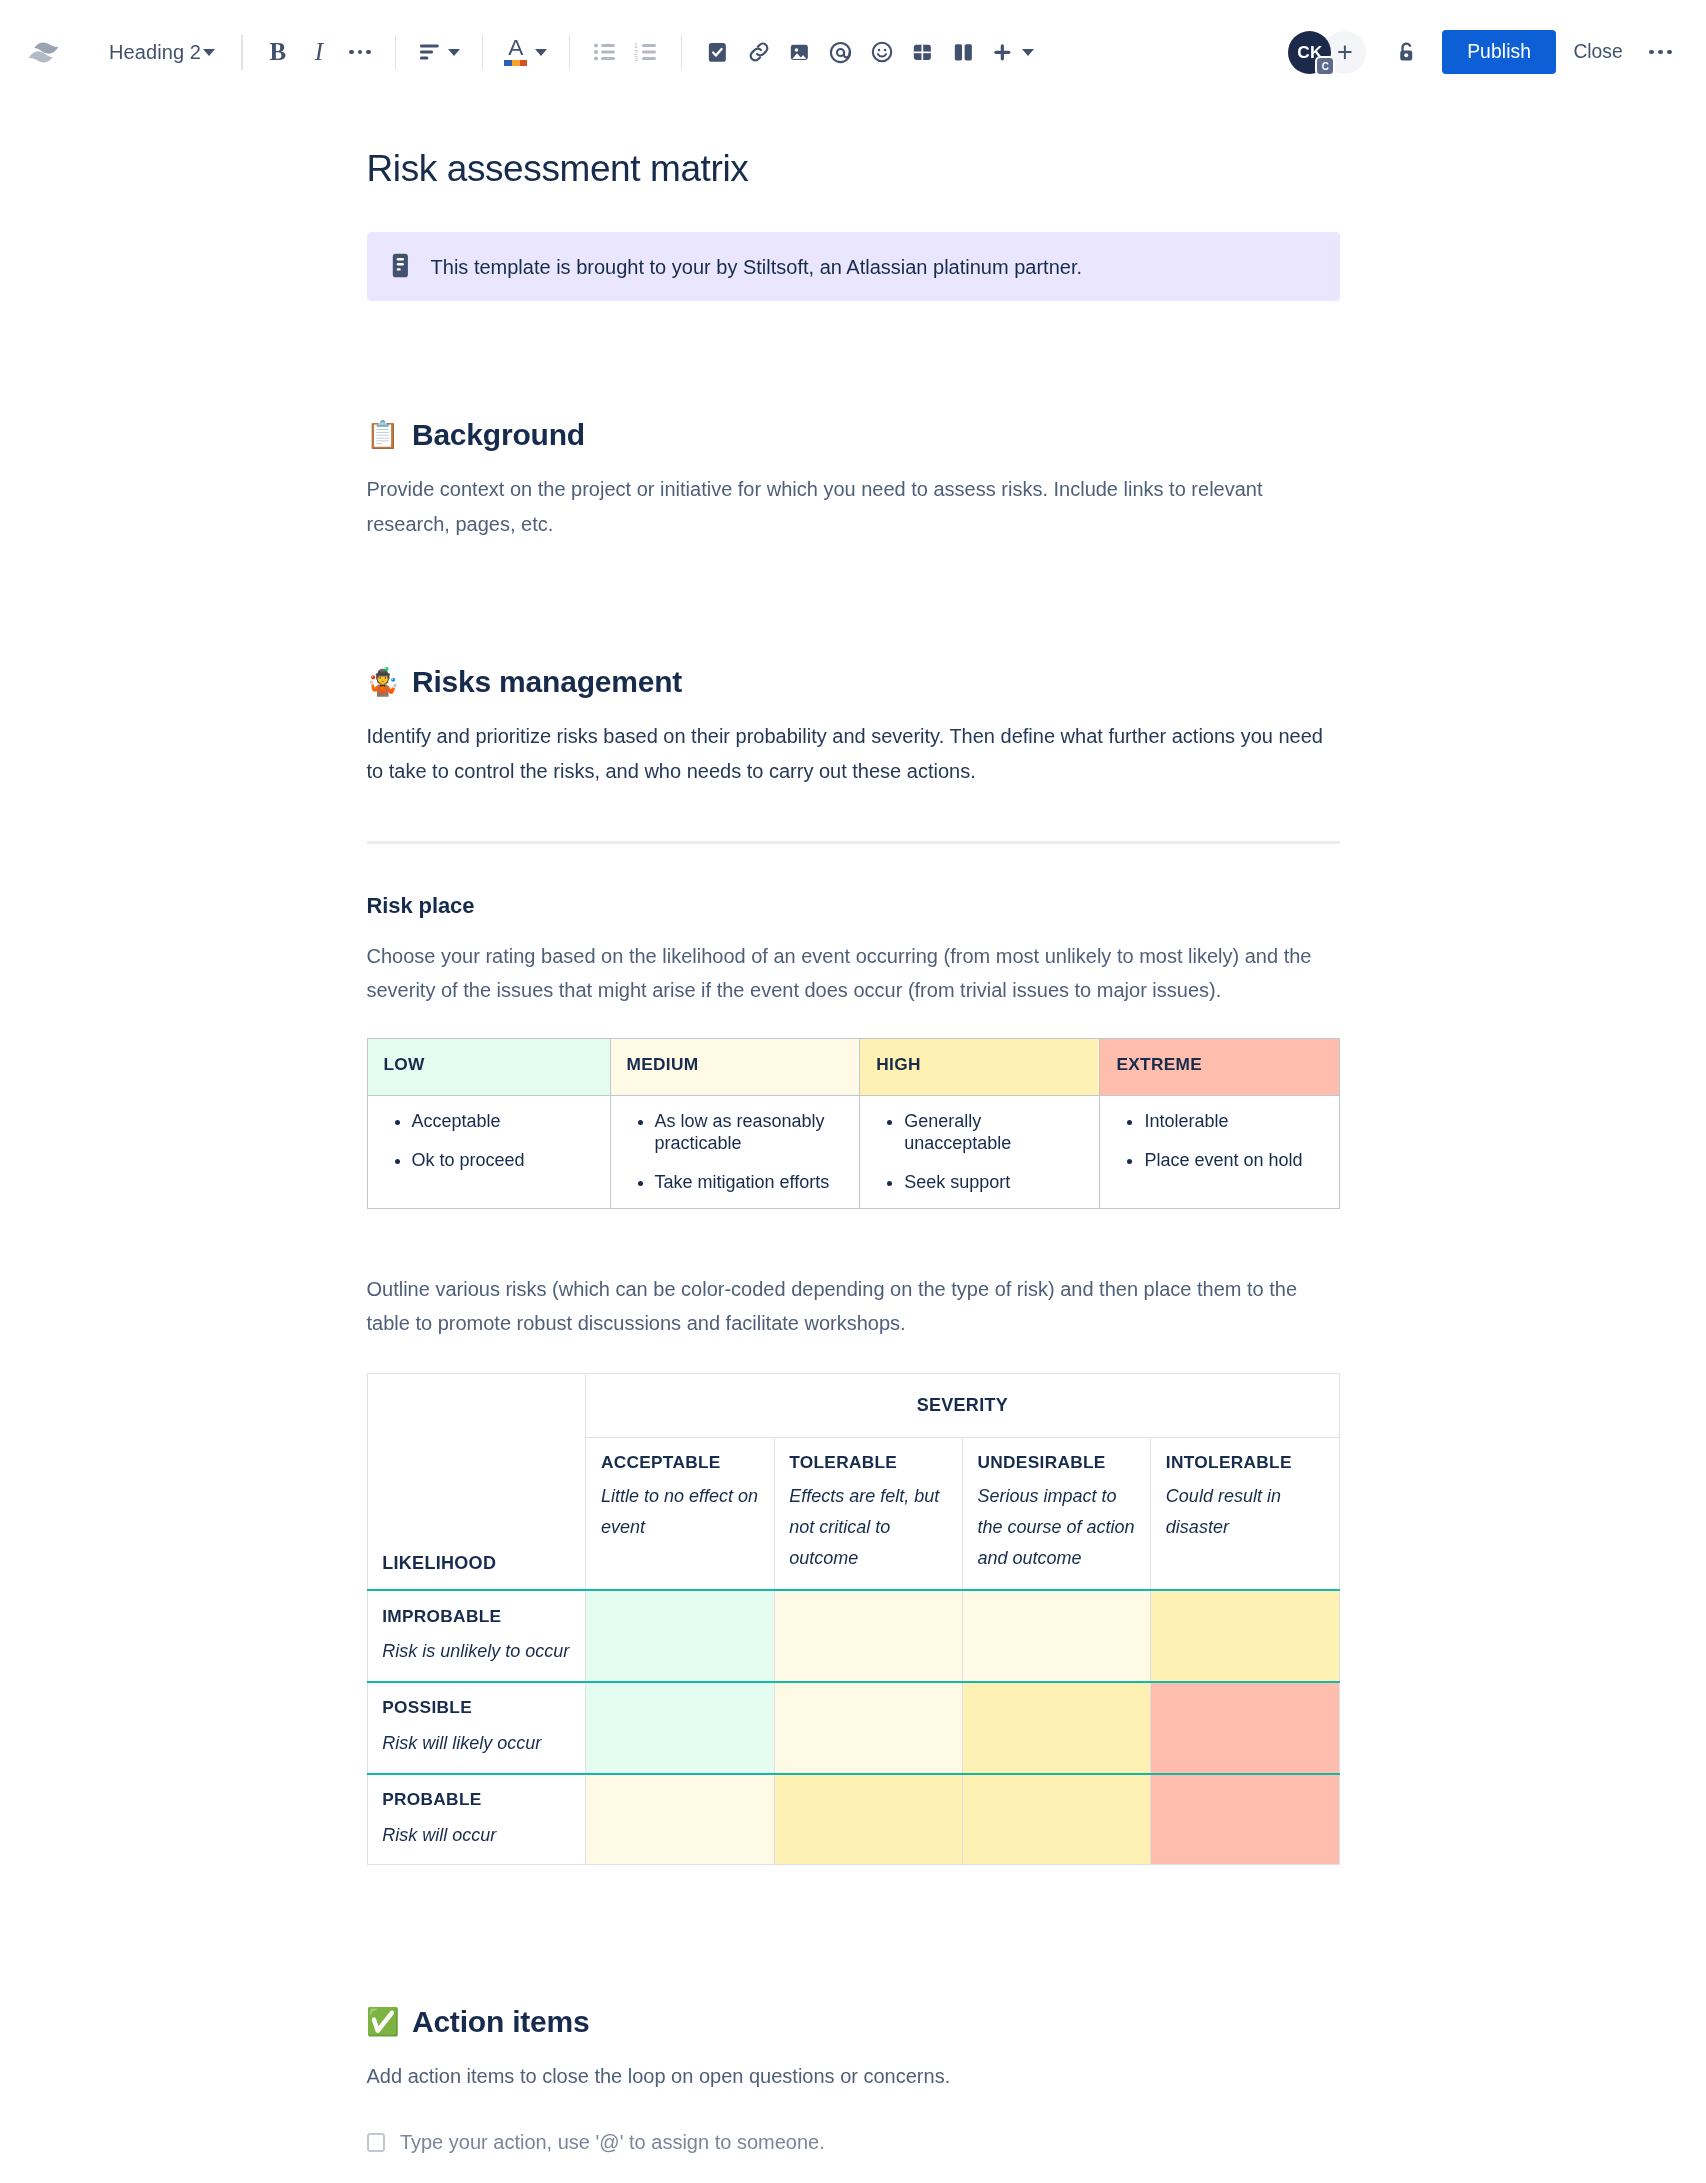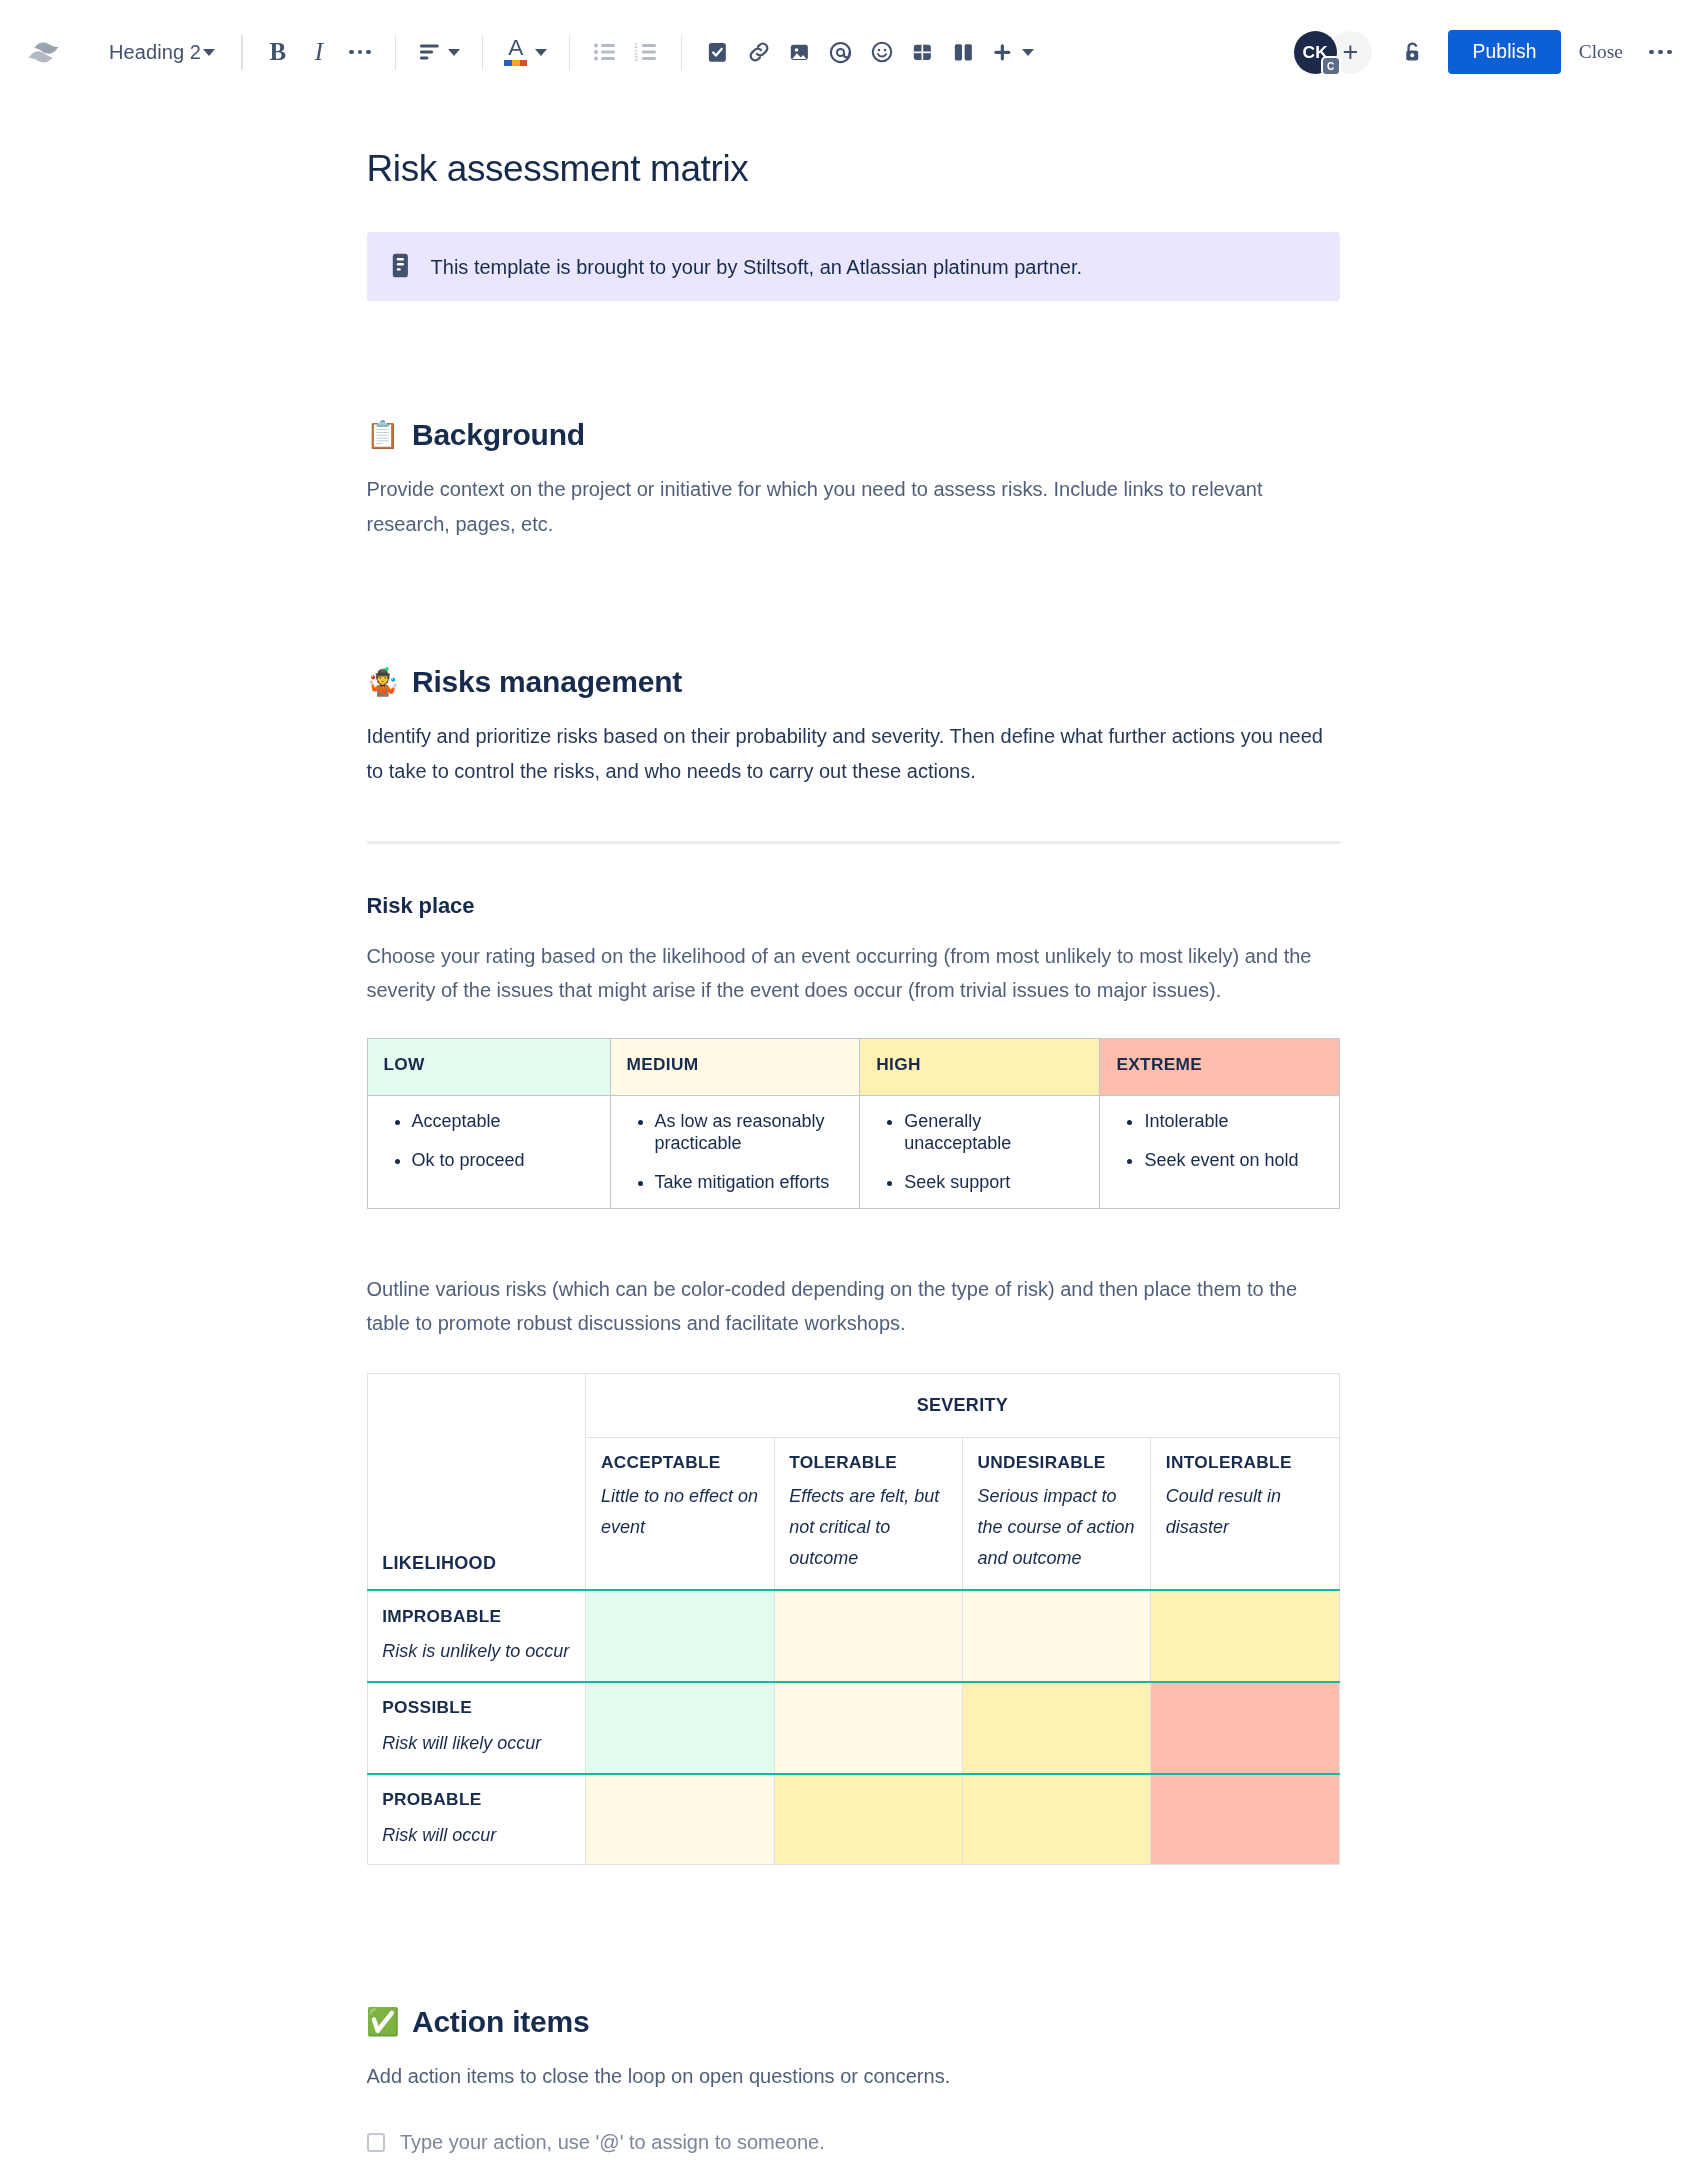--- a/index.html
+++ b/index.html
@@ -67,21 +67,21 @@
   }
 
   .btn-publish {
     background:#0C5FD4; color:#fff; font-size:19.3px;
     padding:11.3px 25px; border-radius:4px; border:none; cursor:pointer;
     font-family:"Liberation Sans", sans-serif; letter-spacing:0.1px;
   }
   .btn-close {
     background:transparent; border:none; color:#42526E; font-size:19.3px;
     padding:11.3px 17.3px; border-radius:4px; cursor:pointer;
-    font-family:Liberation Serif, serif;
+    font-family:Liberation Sans, sans-serif;
   }
 
   
   .page { width:100%; display:flex; justify-content:center; }
   .doc { width: 973px; padding-top: 12px; }
 
   .doc-title {
     font-size: 37px; font-weight: 500; color:#172B4D; letter-spacing:-0.4px;
     margin: 31px 0 0 0; line-height:1.2;
   }
@@ -390,21 +390,21 @@
           </td>
           <td>
             <ul>
               <li>Generally unacceptable</li>
               <li>Seek support</li>
             </ul>
           </td>
           <td>
             <ul>
               <li>Intolerable</li>
-              <li>Seek event on hold</li>
+              <li>Place event on hold</li>
             </ul>
           </td>
         </tr>
       </tbody>
     </table>
 
     <p class="para" style="margin-top:63px;">Outline various risks (which can be color-coded depending on the type of risk) and then place them to the table to promote robust discussions and facilitate workshops.</p>
 
     <table class="tbl-matrix">
       <tbody>

